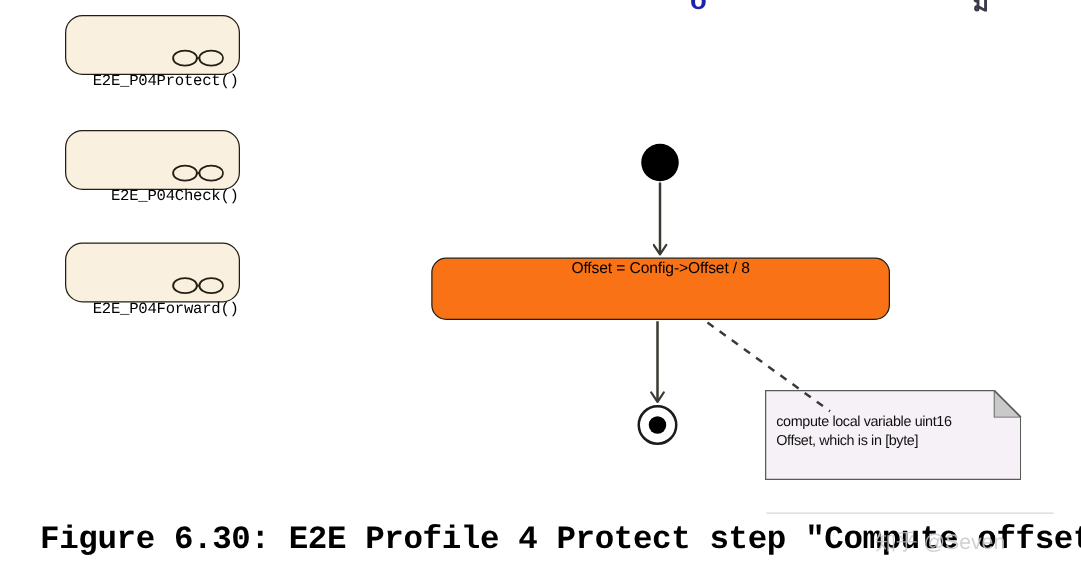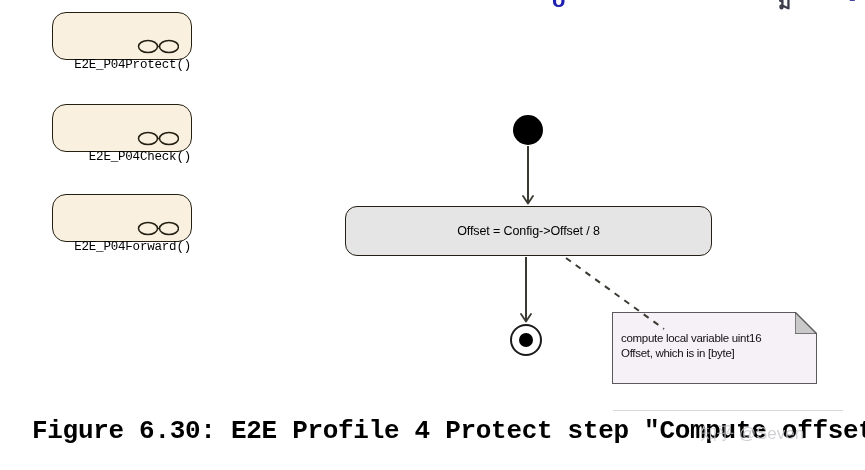--- a/index.html
+++ b/index.html
@@ -79,26 +79,26 @@
     left: 513px; top: 115px;
     width: 30px; height: 30px;
     border-radius: 50%;
     background: #000000;
   }
 
   #action-box {
     position: absolute;
     left: 345px; top: 206px;
     width: 367px; height: 50px;
-    background: #e5e5e5;
+    background: #f97316;
     border: 1.5px solid #231f12;
     border-radius: 12px;
     box-sizing: border-box;
     display: flex;
-    align-items: center;
+    align-items: flex-start;
     justify-content: center;
   }
   #action-text {
     font-size: 12.5px;
     color: #000000;
     font-family: "Liberation Sans", sans-serif;
     letter-spacing: -0.1px;
   }
 
   #final-node {

